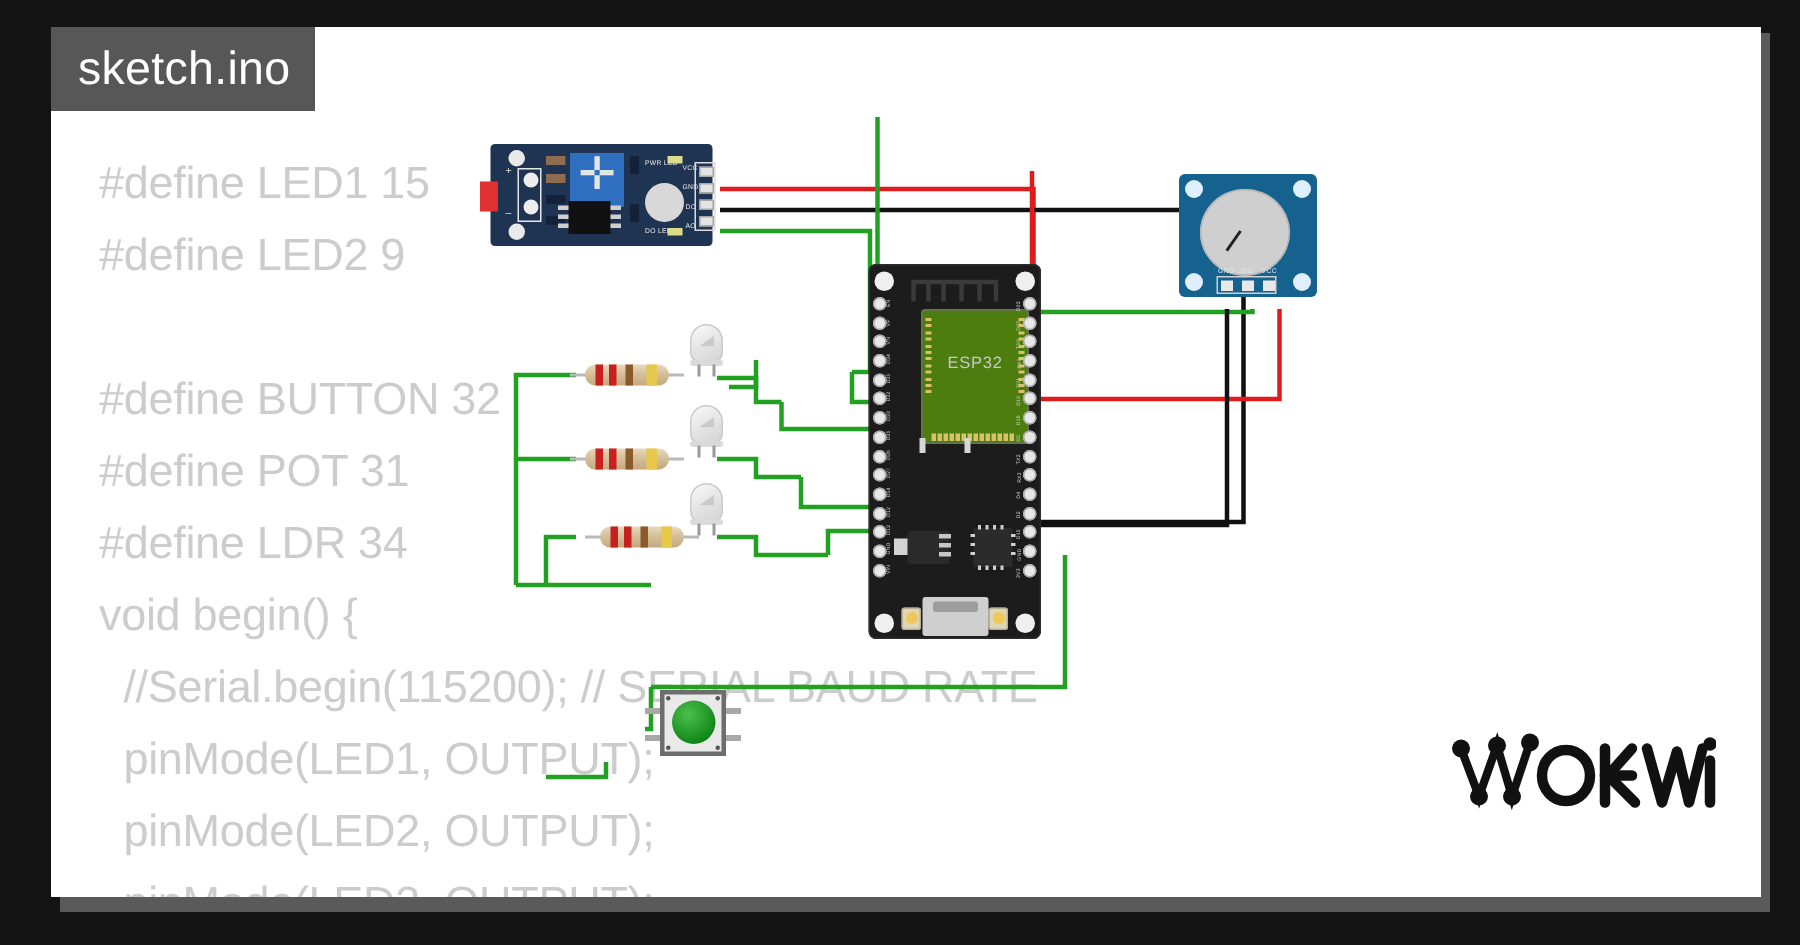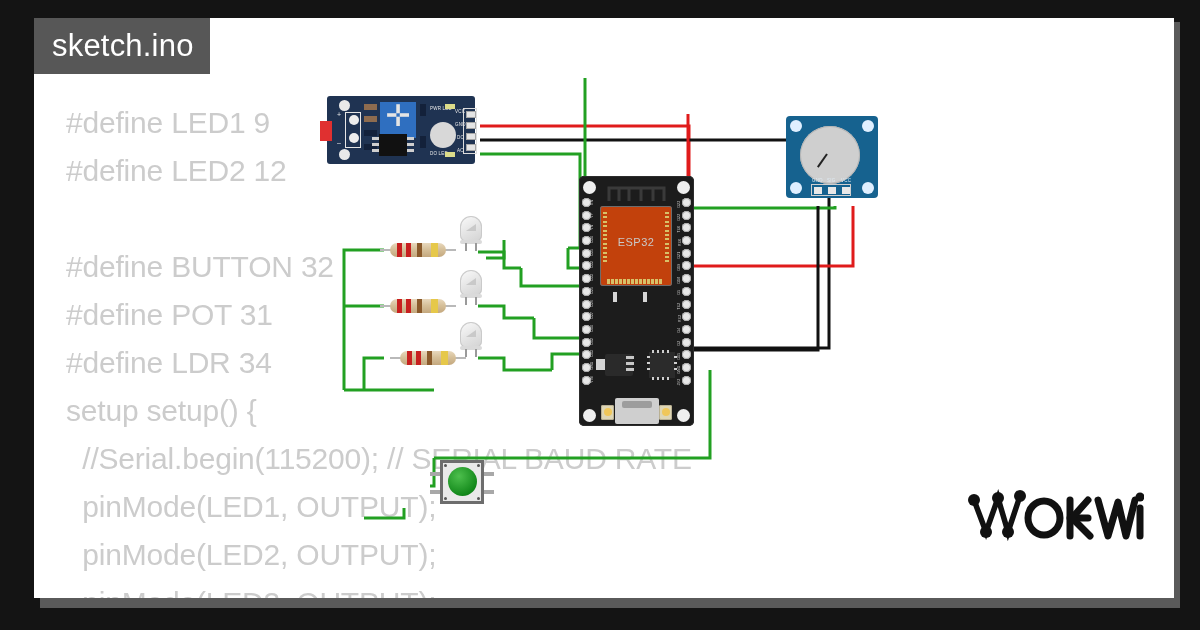--- a/index.html
+++ b/index.html
@@ -59,22 +59,22 @@
   
   .esp32 {
     position:absolute; left:545px; top:158px; width:115px; height:250px;
     background:#1c1c1c; border-radius:5px;
     box-shadow:0 0 0 1px #2c2c2c inset;
   }
   .esp-antenna {
     position:absolute; left:28px; top:8px; width:60px; height:18px;
   }
   .esp-chip {
-    position:absolute; left:21px; top:30px; width:72px; height:80px;
-    background:#c2410c; border-radius:3px;
+    position:absolute; left:35px; top:30px; width:72px; height:90px;
+    background:#4d7c0f; border-radius:3px;
     box-shadow: 0 0 0 1px #6d6d6d inset;
   }
   .esp-chip-label {
     position:absolute; width:100%; top:30px; text-align:center;
     color:#c9c9c9; font-size:11px; letter-spacing:.5px;
   }
   .chip-pads { position:absolute; display:flex; gap:1px; }
   .chip-pads span { background:#d8c169; display:block; }
   .esp-header { position:absolute; top:22px; display:flex; flex-direction:column; gap:3.7px; }
   .esp-header.left { left:3px; }
@@ -161,26 +161,26 @@
 </head>
 <body>
 
 <div id="root">
 
   <div class="backing-plate"></div>
 
   <div class="canvas">
 
     <div class="code">
-      <div class="code-line" style="left:32px; top:90px;">#define LED1 9</div>
-      <div class="code-line" style="left:32px; top:138px;">#define LED2 12</div>
+      <div class="code-line" style="left:32px; top:90px;">#define LED1 15</div>
+      <div class="code-line" style="left:32px; top:138px;">#define LED2 9</div>
       <div class="code-line" style="left:32px; top:234px;">#define BUTTON 32</div>
       <div class="code-line" style="left:32px; top:282px;">#define POT 31</div>
       <div class="code-line" style="left:32px; top:330px;">#define LDR 34</div>
-      <div class="code-line" style="left:32px; top:378px;">setup setup() {</div>
+      <div class="code-line" style="left:32px; top:378px;">void begin() {</div>
       <div class="code-line" style="left:32px; top:426px;">  //Serial.begin(115200); // SERIAL BAUD RATE</div>
       <div class="code-line" style="left:32px; top:474px;">  pinMode(LED1, OUTPUT);</div>
       <div class="code-line" style="left:32px; top:522px;">  pinMode(LED2, OUTPUT);</div>
       <div class="code-line" style="left:32px; top:570px;">  pinMode(LED3, OUTPUT);</div>
     </div>
 
     <div class="diagram">
 
       <svg class="wire" style="left:0;top:0;width:1140px;height:580px" viewBox="0 0 1140 580">
 

